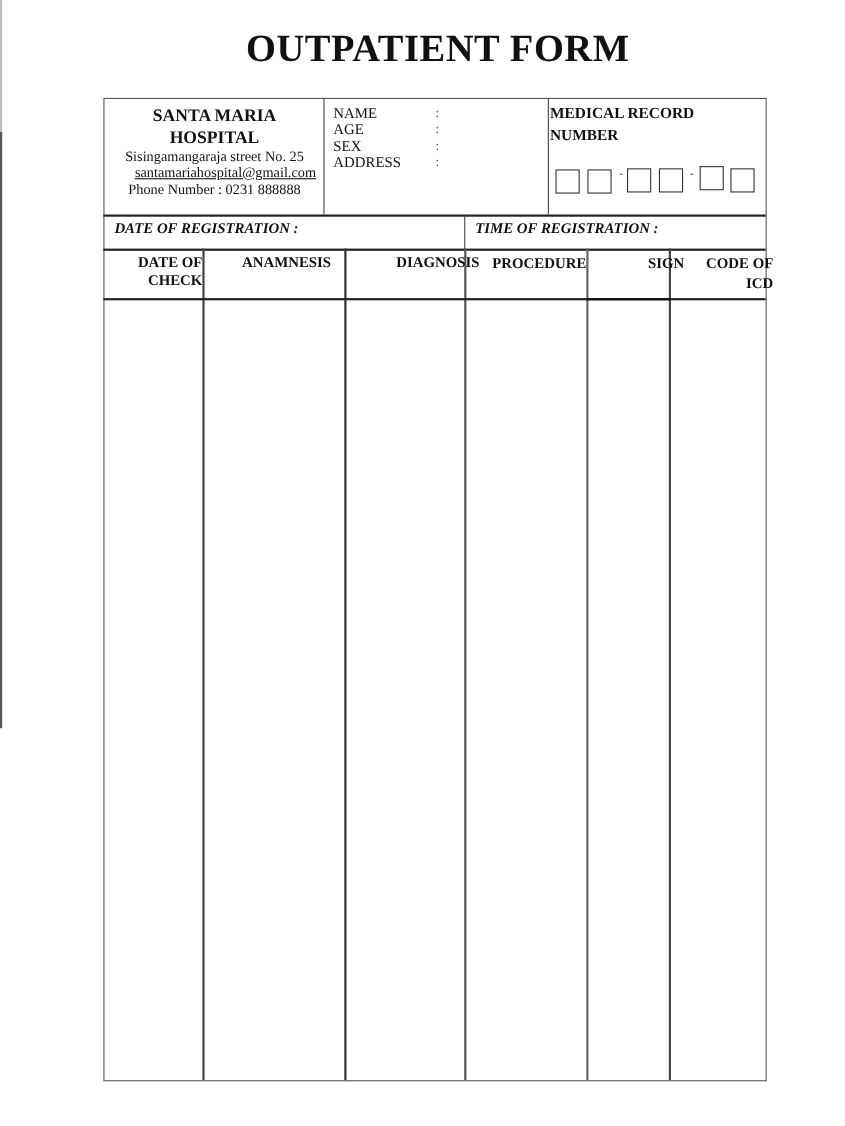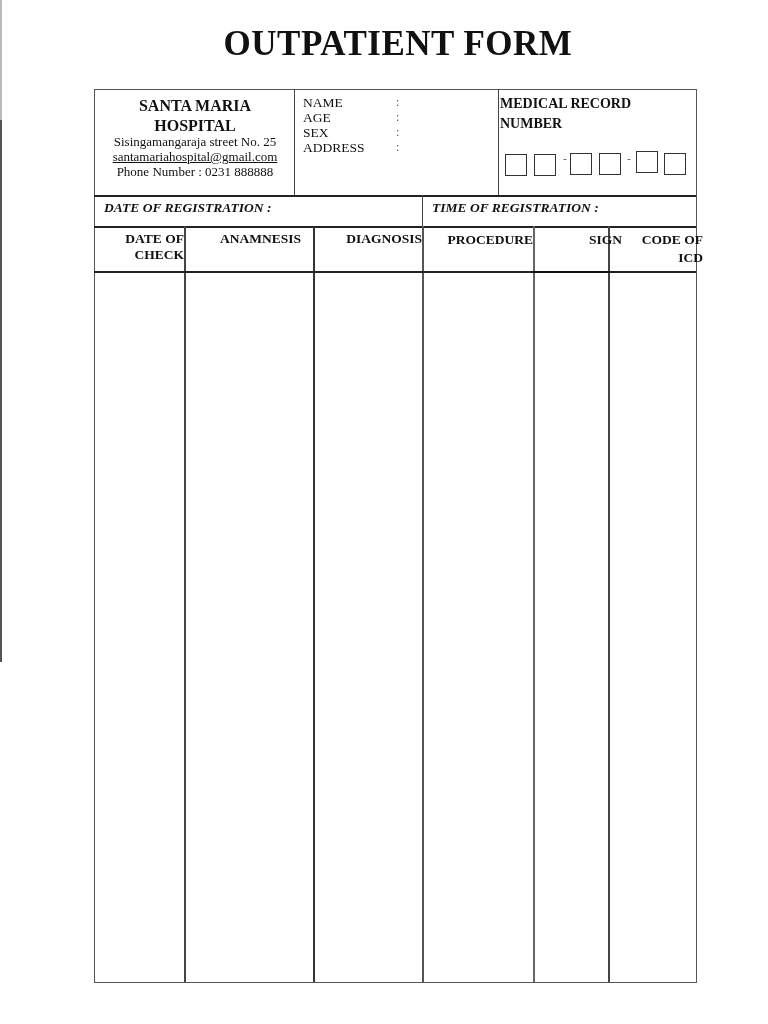--- a/index.html
+++ b/index.html
@@ -5,21 +5,21 @@
   html, body { margin:0; padding:0; }
   body { width:768px; height:1024px; background:#ffffff; position:relative; overflow:hidden;
          font-family:"Liberation Serif", "DejaVu Serif", serif; color:#111; }
   .abs { position:absolute; }
   .edge-line { left:0; width:2px; background:#777; }
   .title { left:0; width:796px; top:24px; text-align:center; font-size:35px; font-weight:bold; letter-spacing:0.5px; }
   .line-v { width:0; border-left:1px solid #444; }
   .thick-h { height:0; border-top:2px solid #222; }
   .hosp-name { left:96px; width:198px; top:96px; text-align:center; font-weight:bold; font-size:16px; line-height:19px; }
   .hosp-info { left:96px; width:198px; text-align:center; font-size:13px; line-height:15px; }
-  .email { text-decoration:underline; }
+  .email { text-decoration:underline;padding-left:10px; }
   .pf-label { left:303px; font-size:13.5px; line-height:15px; }
   .pf-colon { left:396px; font-size:12px; line-height:15px; color:#555; }
   .mrn-title { left:500px; width:196px; top:94px; text-align:left; font-weight:bold; font-size:14px; line-height:20px; }
   .mrn-box { width:20px; height:20px; border:1px solid #333; background:#fff; }
   .mrn-dash { font-size:11px; color:#444; }
   .reg-label { font-weight:bold; font-size:13.5px; top:200px;font-style:italic; }
   .col-head { font-weight:bold; font-size:13.5px; text-align:right; line-height:16px; }
 </style>
 </head>
 <body>
@@ -83,21 +83,21 @@
 
 <div class="abs thick-h" style="left:94px;top:271px;width:602px;"></div>
 <div class="abs" style="left:533px;top:271px;width:76px;height:0;border-top:2px solid #111;"></div>
 
 <div>
   <div class="abs col-head" style="left:95px;width:89px;top:231px;">
     <div>DATE OF</div>
     <div>CHECK</div>
   </div>
   <div class="abs col-head" style="left:185px;width:116px;top:231px;">ANAMNESIS</div>
-  <div class="abs col-head" style="left:314px;width:108px;top:231px;">DIAGNOSIS</div>
+  <div class="abs col-head" style="left:328px;width:108px;top:231px;">DIAGNOSIS</div>
   <div class="abs col-head" style="left:423px;width:110px;top:232px;">PROCEDURE</div>
   <div class="abs col-head" style="left:534px;width:88px;top:232px;">SIGN</div>
   <div class="abs col-head" style="left:609px;width:82px;top:231px;line-height:18px;padding-left:12px;">
     <div>CODE OF</div>
     <div>ICD</div>
   </div>
 </div>
 
 <div class="abs" style="left:95px;top:273px;width:600px;height:708px;"></div>
 

